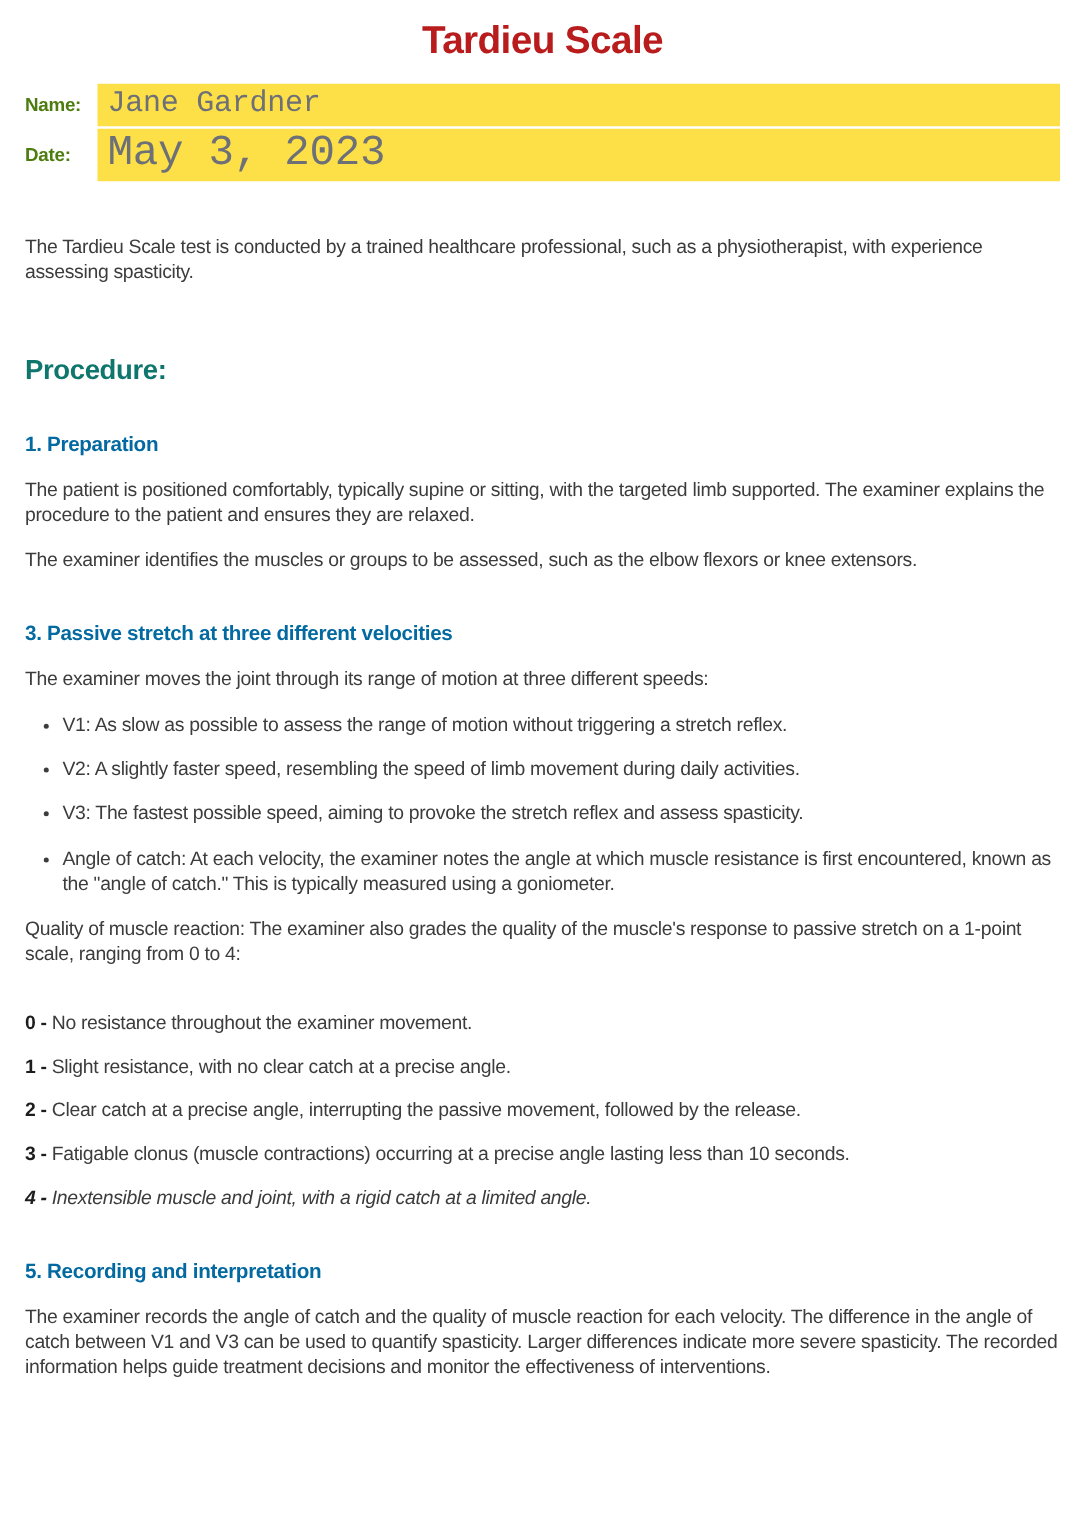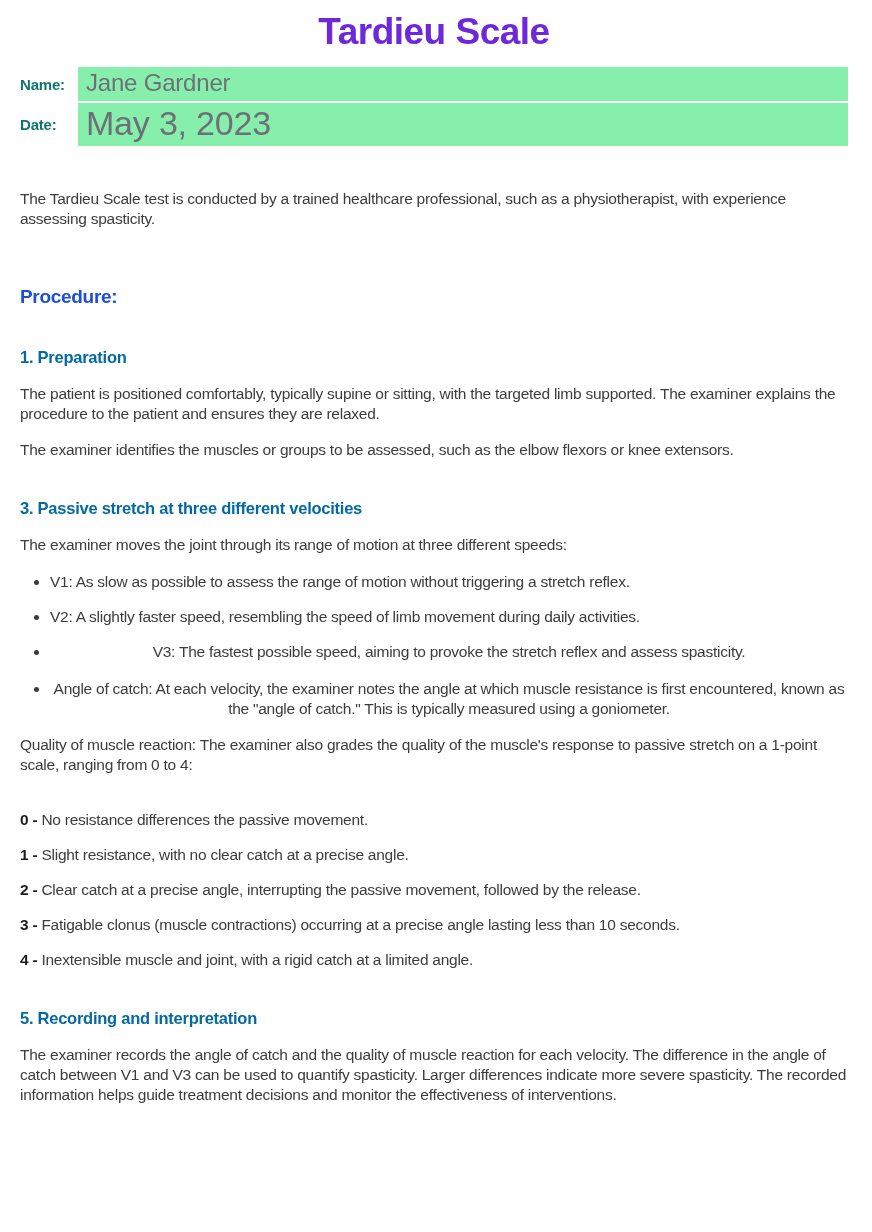--- a/index.html
+++ b/index.html
@@ -10,85 +10,86 @@
     -webkit-font-smoothing: antialiased;
   }
   .page {
     width: 872px;
     min-height: 1232px;
     padding: 12px 24px 8px 20px;
     background: #ffffff;
   }
   .doc-title {
     text-align: center;
-    font-size: 37px;
+    font-size: 31px;
     font-weight: 700;
-    color: #6d28d9;
+    color: #b91c1c;
     letter-spacing: -0.5px;
     margin: 0;
     line-height: 40px;
   }
   .fields { margin-top: 15px; }
   .field-row {
     display: flex;
     align-items: center;
     margin-bottom: 2px;
   }
   .field-label {
     width: 58px;
     flex-shrink: 0;
     font-weight: 700;
     font-size: 15px;
-    color: #0f766e;
+    color: #4d7c0f;
     letter-spacing: -0.2px;
   }
   .field-value {
     flex: 1;
-    background: #86efac;
+    background: #fde047;
     color: #6e7077;
     padding: 1px 8px 3px 8px;
     display: flex;
     align-items: center;
     letter-spacing: -0.2px;
+    font-family: Liberation Mono, monospace;
   }
   .field-value.name { font-size: 24px; min-height: 34px; }
   .field-value.date { font-size: 34px; min-height: 35px; }
   .body, .bullet-list li, .grade {
     font-size: 15.5px;
     line-height: 20px;
     color: #3c3c3c;
     letter-spacing: -0.25px;
   }
   p.body { margin: 16px 0 0 0; }
   .intro { margin-top: 43px !important; }
   .procedure-heading {
-    font-size: 19px;
+    font-size: 22px;
     font-weight: 700;
-    color: #1d4ed8;
+    color: #0f766e;
     letter-spacing: -0.3px;
     margin: 56px 0 0 0;
     line-height: 24px;
   }
   .section-heading {
     font-size: 16.5px;
     font-weight: 700;
     color: #0369a1;
     letter-spacing: -0.25px;
     margin: 38px 0 0 0;
     line-height: 21px;
   }
   ul.bullet-list {
     margin: 17px 0 0 0;
     padding-left: 30px;
   }
   ul.bullet-list li { margin-bottom: 15px; }
-  ul.bullet-list li:last-child { margin-bottom: 0; text-align: center; }
+  ul.bullet-list li:last-child { margin-bottom: 0; }
   .grades { margin-top: 35px; }
   .grade { margin: 0 0 15px 0; }
-  .grade:last-child { margin-bottom: 16px; }
+  .grade:last-child { margin-bottom: 16px; font-style: italic; }
   .grade-num { font-weight: 700; color: #1d1d1d; }
 </style>
 </head>
 <body>
 
 <div class="page">
 
   <h1 class="doc-title">Tardieu Scale</h1>
 
   <div class="fields">
@@ -118,21 +119,21 @@
     <li>V2: A slightly faster speed, resembling the speed of limb movement during daily activities.</li>
     <li>V3: The fastest possible speed, aiming to provoke the stretch reflex and assess spasticity.</li>
   </ul>
 
   <ul class="bullet-list">
     <li>Angle of catch: At each velocity, the examiner notes the angle at which muscle resistance is first encountered, known as the "angle of catch." This is typically measured using a goniometer.</li>
   </ul>
   <p class="body">Quality of muscle reaction: The examiner also grades the quality of the muscle's response to passive stretch on a 1-point scale, ranging from 0 to 4:</p>
 
   <div class="grades">
-    <p class="grade"><span class="grade-num">0 -</span> <span>No resistance differences the passive movement.</span></p>
+    <p class="grade"><span class="grade-num">0 -</span> <span>No resistance throughout the examiner movement.</span></p>
     <p class="grade"><span class="grade-num">1 -</span> <span>Slight resistance, with no clear catch at a precise angle.</span></p>
     <p class="grade"><span class="grade-num">2 -</span> <span>Clear catch at a precise angle, interrupting the passive movement, followed by the release.</span></p>
     <p class="grade"><span class="grade-num">3 -</span> <span>Fatigable clonus (muscle contractions) occurring at a precise angle lasting less than 10 seconds.</span></p>
     <p class="grade"><span class="grade-num">4 -</span> <span>Inextensible muscle and joint, with a rigid catch at a limited angle.</span></p>
   </div>
 
   <h3 class="section-heading">5. Recording and interpretation</h3>
   <p class="body">The examiner records the angle of catch and the quality of muscle reaction for each velocity. The difference in the angle of catch between V1 and V3 can be used to quantify spasticity. Larger differences indicate more severe spasticity. The recorded information helps guide treatment decisions and monitor the effectiveness of interventions.</p>
 
 </div>

